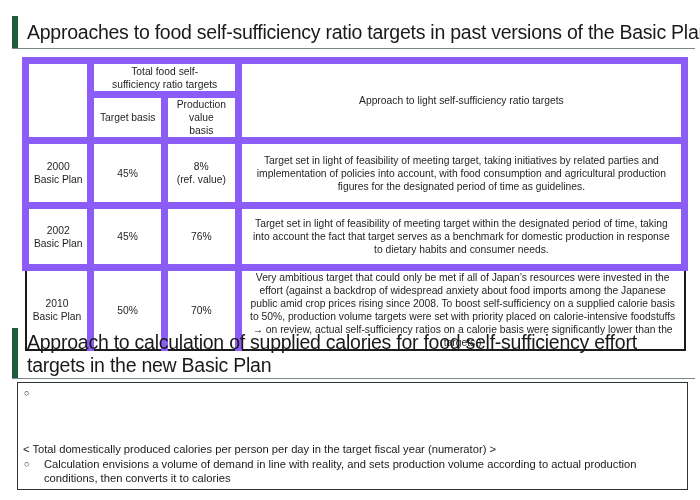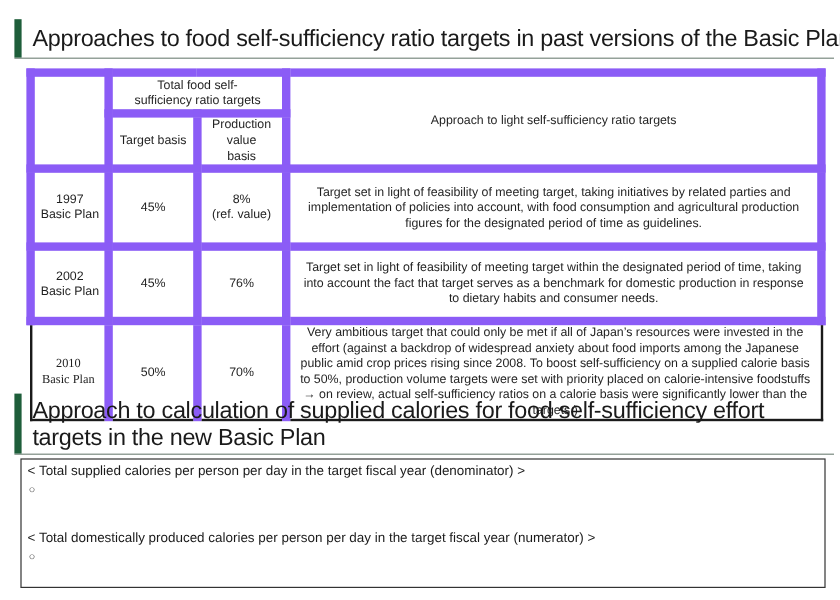--- a/index.html
+++ b/index.html
@@ -60,21 +60,21 @@
     vertical-align: middle;
   }
   table.plans td.approach {
     text-align: center;
     padding: 0 6px 0 6px;
   }
   table.plans tr.highlight td {
     border-top: 2px solid #1a1a1a;
     border-bottom: 2px solid #1a1a1a;
   }
-  table.plans tr.highlight td:first-child { border-left: 2px solid #1a1a1a; font-family: Liberation Serif, serif; }
+  table.plans tr.highlight td:first-child { border-left: 2px solid #1a1a1a; }
   table.plans tr.highlight td:last-child { border-right: 2px solid #1a1a1a; margin-top: 16px; }
 
   .box {
     position: absolute;
     left: 17px;
     top: 382px;
     width: 671px;
     height: 108px;
     border: 1px solid #333;
     box-sizing: border-box;
@@ -117,21 +117,21 @@
     <td colspan="2" style="padding:0 14px">Total food self-sufficiency ratio targets</td>
     <td rowspan="2">Approach to light self-sufficiency ratio targets</td>
   </tr>
   <tr style="height:34px">
     <td>Target basis</td>
     <td style="padding:0 8px">Production value basis</td>
   </tr>
 
   <tr style="height:65px">
     <td>
-      <div>1997</div>
+      <div>2000</div>
       <div>Basic Plan</div>
     </td>
     <td>45%</td>
     <td>
       <div>8%</div>
       <div>(ref. value)</div>
     </td>
     <td class="approach">Target set in light of feasibility of meeting target, taking initiatives by related parties and implementation of policies into account, with food consumption and agricultural production figures for the designated period of time as guidelines.</td>
   </tr>
 
@@ -157,24 +157,24 @@
 </tbody>
   </table>
 
 <div class="section-heading" id="h2">
   <div class="bar"></div>
   <div class="title">Approach to calculation of supplied calories for food self-sufficiency effort targets in the new Basic Plan</div>
 </div>
 
 <div class="box">
   <div class="group g1">
-    <div>&lt; Total supplied calories per person per day in the target fiscal year  (denominator) &gt;</div>
     <div class="bullet-row">
       <span class="bullet">○</span>
     </div>
   </div>
   <div class="group g2">
     <div>&lt; Total domestically produced calories per person per day in the target fiscal year  (numerator) &gt;</div>
     <div class="bullet-row">
       <span class="bullet">○</span>
+      <span>Calculation envisions a volume of demand in line with reality, and sets production volume according to actual production conditions, then converts it to calories</span>
     </div>
   </div>
 </div>
 
 </body></html>

